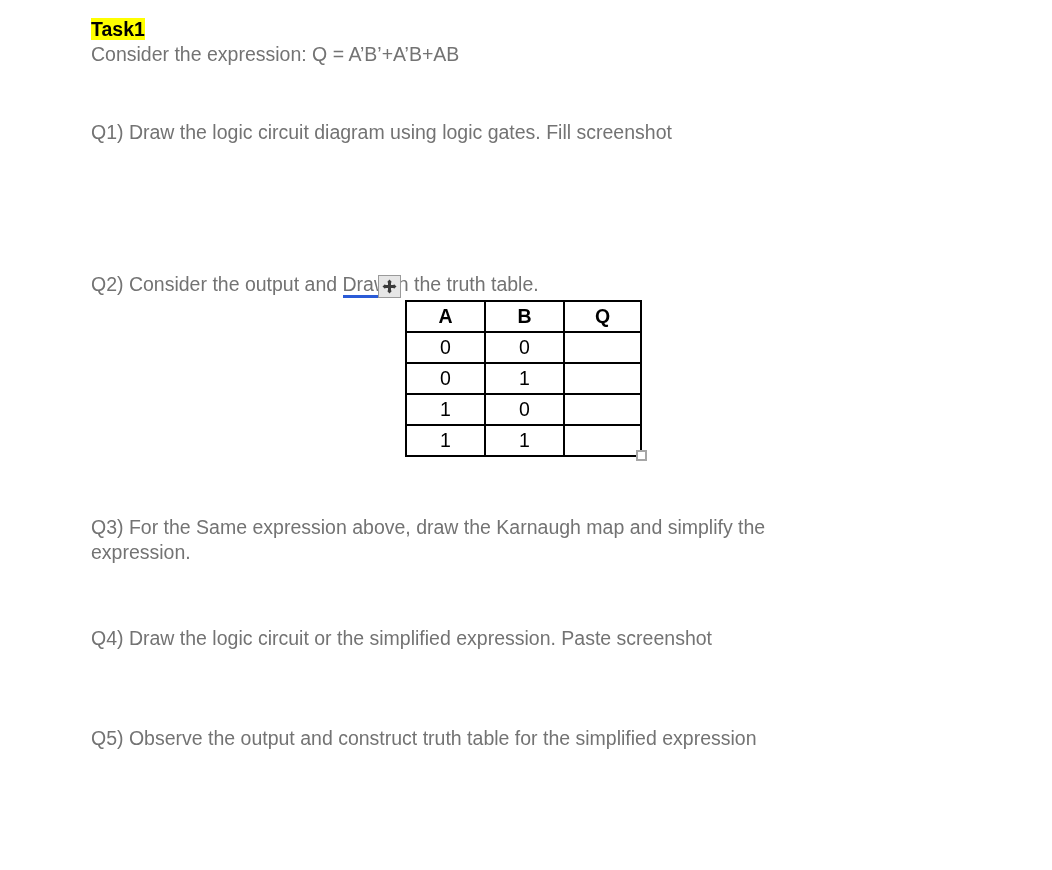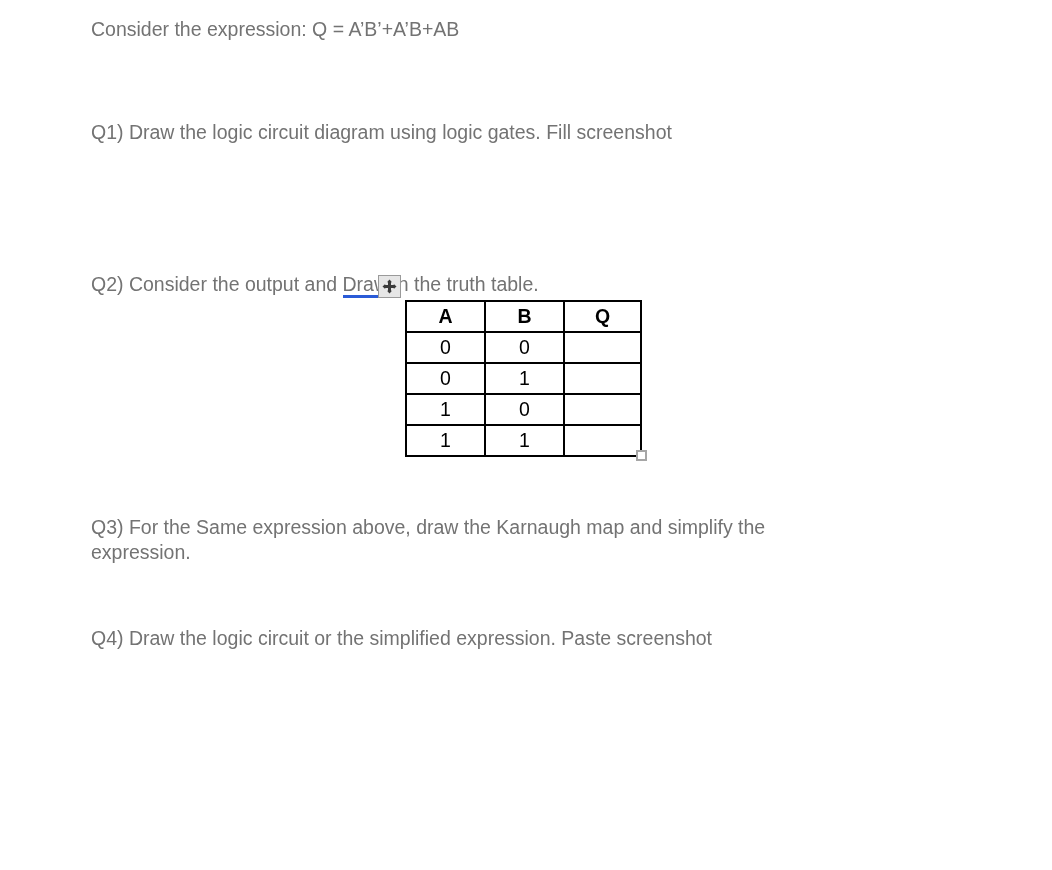--- a/index.html
+++ b/index.html
@@ -120,31 +120,33 @@
     box-sizing: border-box;
   }
 </style>
 </head>
 <body>
 
 <div class="page">
 
   <div class="doc-body">
 
+    <p class="task-title"><span class="hl"><span>Task1</span></span></p>
 
     <p class="para p-consider">Consider the expression: Q = A’B’+A’B+AB</p>
 
     <p class="para p-q1">Q1) Draw the logic circuit diagram using logic gates. Fill screenshot</p>
 
     <p class="para p-q2"><span>Q2) Consider the output and </span><span class="grammar">Draw</span><span> in the truth table.</span></p>
 
     <p class="para p-q3">Q3) For the Same expression above, draw the Karnaugh map and simplify the expression.</p>
 
     <p class="para p-q4">Q4) Draw the logic circuit or the simplified expression. Paste screenshot</p>
 
+    <p class="para p-q5">Q5) Observe the output and construct truth table for the simplified expression</p>
 
   </div>
 
   <div class="table-move-handle">
     <span>
       <svg width="15" height="15" viewBox="0 0 15 15" aria-hidden="true">
         <g fill="#3a3a3a">
           <rect x="6" y="3" width="3" height="9"></rect>
           <rect x="3" y="6" width="9" height="3"></rect>
           <polygon points="7.5,0.5 10,3.2 5,3.2"></polygon>

